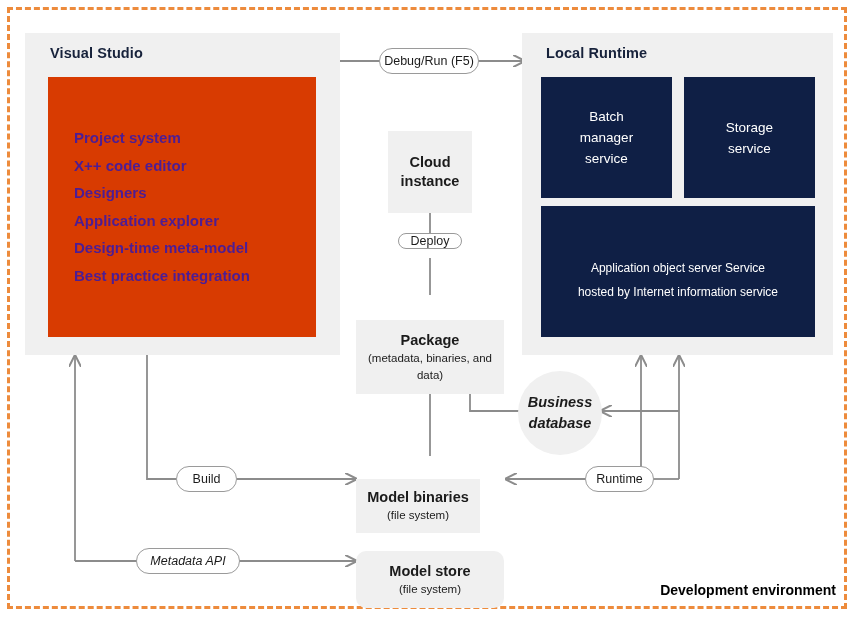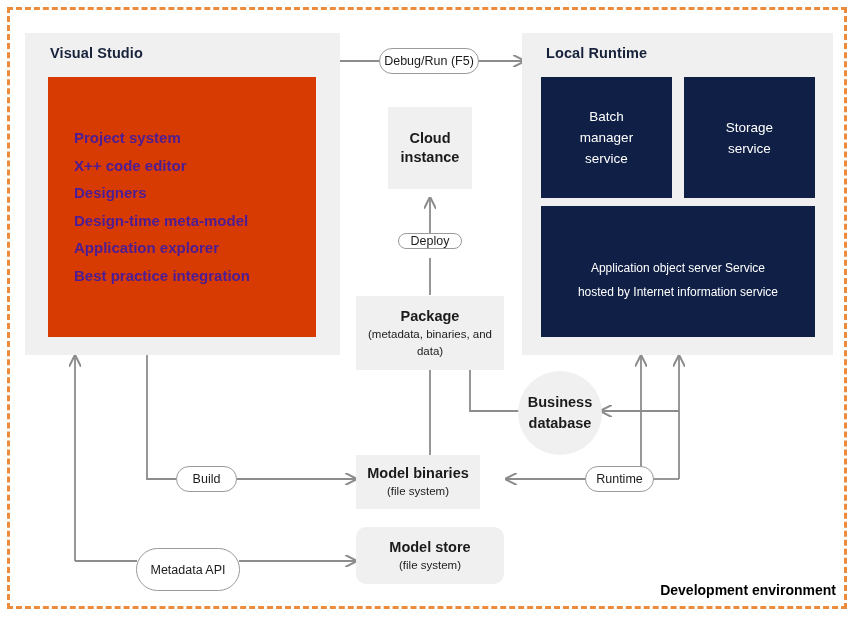--- a/index.html
+++ b/index.html
@@ -67,20 +67,21 @@
     text-align: center;
   }
   .box-orange {
     background: #D83B01;
   }
   .box-navy {
     background: #0F1F45;
   }
   .box-grey {
     background: #F0F0F0;
+    margin-top: 24px;
   }
 
   .feature-list {
     position: absolute;
     left: 74px;
     top: 124px;
     color: #4c1d95;
     font-size: 15px;
     font-weight: bold;
     line-height: 27.5px;
@@ -198,22 +199,22 @@
 
   <div class="panel" style="left:25px; top:33px; width:315px; height:322px;"></div>
   <div class="panel-title" style="left:50px; top:45px;">Visual Studio</div>
 
   <div class="box box-orange" style="left:48px; top:77px; width:268px; height:260px;"></div>
 
   <div class="feature-list">
     <div>Project system</div>
     <div>X++ code editor</div>
     <div>Designers</div>
+    <div>Application explorer</div>
     <div>Design-time meta-model</div>
-    <div>Application explorer</div>
     <div>Best practice integration</div>
   </div>
 
   <div class="panel" style="left:522px; top:33px; width:311px; height:322px;"></div>
   <div class="panel-title" style="left:546px; top:45px;">Local Runtime</div>
 
   <div class="box box-navy" style="left:541px; top:77px; width:131px; height:121px;">
     <div class="navy-label">
       <div>Batch</div>
       <div>manager</div>
@@ -250,32 +251,32 @@
   <div class="box box-grey" style="left:356px; top:455px; width:124px; height:54px;">
     <div class="grey-title">Model binaries</div>
     <div class="grey-sub">(file system)</div>
   </div>
 
   <div class="box box-grey" style="left:356px; top:527px; width:148px; height:57px;border-radius:10px;">
     <div class="grey-title">Model store</div>
     <div class="grey-sub">(file system)</div>
   </div>
 
-  <div class="circle-node" style="left:518px; top:371px; width:84px; height:84px;">
+  <div class="circle-node" style="left:518px; top:371px; width:84px; height:84px;font-style:italic;">
     <div class="grey-title">
       <div>Business</div>
       <div>database</div>
     </div>
   </div>
 
   <div class="pill" style="left:379px; top:48px; width:100px; height:26px;">Debug/Run (F5)</div>
 
   <div class="pill" style="left:398px; top:233px; width:64px; height:16px;">Deploy</div>
 
   <div class="pill" style="left:176px; top:466px; width:61px; height:26px;">Build</div>
 
-  <div class="pill" style="left:136px; top:548px; width:104px; height:43px;">Metadata API</div>
+  <div class="pill" style="left:136px; top:548px; width:104px; height:26px;font-style:italic;">Metadata API</div>
 
   <div class="pill" style="left:585px; top:466px; width:69px; height:26px;">Runtime</div>
 
   <div class="env-caption">Development environment</div>
 
 </div>
 
 </body></html>

